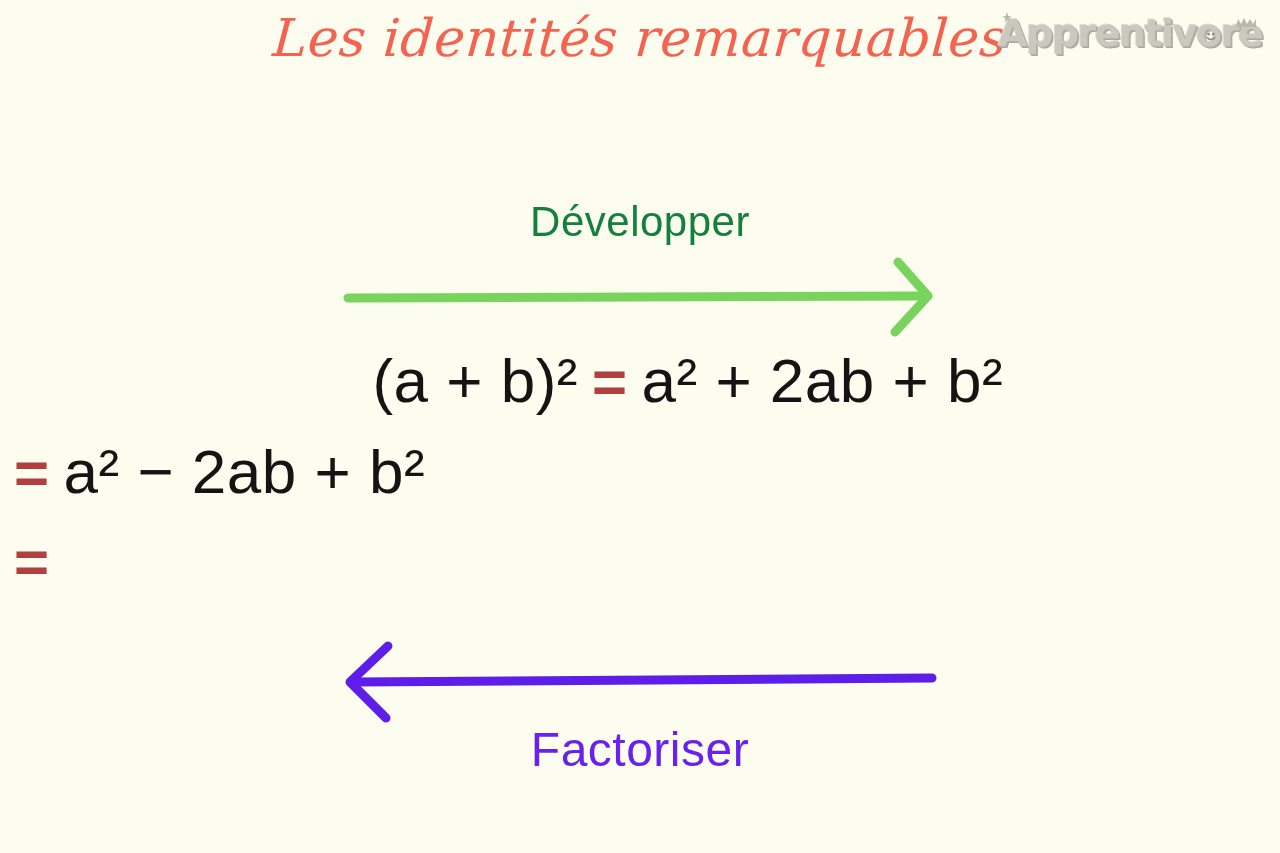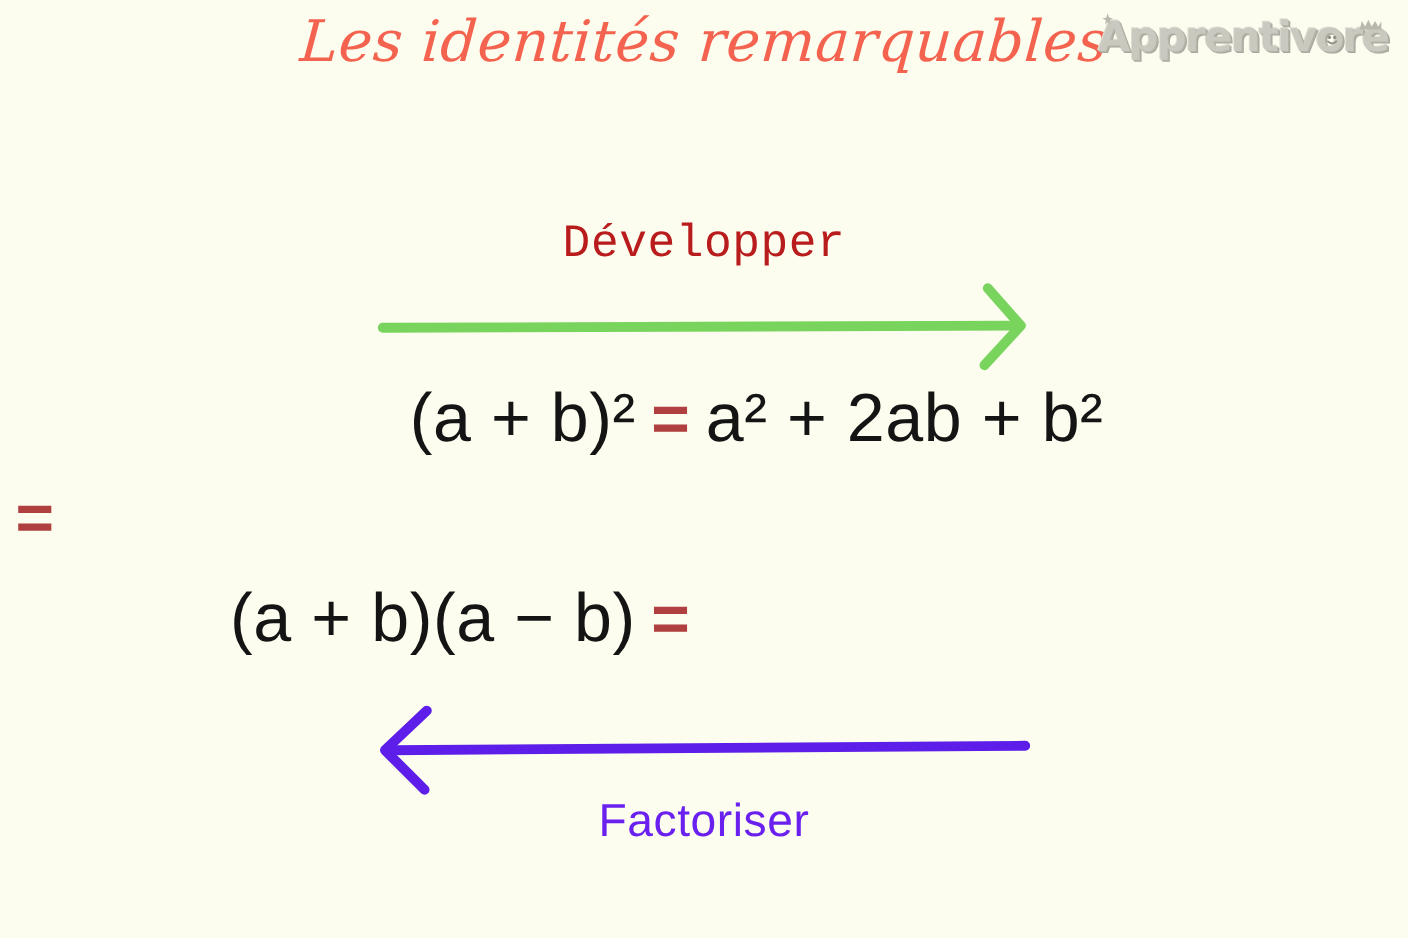--- a/index.html
+++ b/index.html
@@ -100,21 +100,21 @@
     font-weight: 400;
     letter-spacing: 0.5px;
   }
   #factor-label {
     position: absolute;
     left: 0;
     top: 722px;
     width: 1280px;
     text-align: center;
     color: #6a21ef;
-    font-size: 42px;
+    font-size: 48px;
     font-weight: 400;
     letter-spacing: 0.5px;
   }
 
   
   #arrow-develop {
     position: absolute;
     left: 330px;
     top: 250px;
     width: 620px;
@@ -176,43 +176,43 @@
     <svg id="brand-smiley" viewBox="0 0 14 14">
       <circle cx="4.6" cy="5" r="1.5" fill="#8f8f85"></circle>
       <circle cx="9.4" cy="5" r="1.5" fill="#8f8f85"></circle>
       <path d="M3.2 8.6 Q7 12.4 10.8 8.6" stroke="#8f8f85" stroke-width="1.6" fill="none" stroke-linecap="round"></path>
     </svg>
     <svg id="brand-crown" viewBox="0 0 20 10">
       <path d="M0 10 L2 2 L5 7 L8 1 L11 7 L14 2 L17 7 L20 2 L20 10 Z" fill="#b8b8ae"></path>
     </svg>
   </div>
 
-  <div id="develop-label" style="color: #b91c1c; font-family: Liberation Mono, monospace;">Développer</div>
+  <div id="develop-label" style="color: #15803d;">Développer</div>
 
   <svg id="arrow-develop" viewBox="0 0 620 95">
     <g stroke="#78d45c" stroke-width="9" fill="none" stroke-linecap="round" stroke-linejoin="round">
       <path d="M18 48 L594 46"></path>
       <path d="M568 12 L598 46 L565 82"></path>
     </g>
   </svg>
 
   <div id="formulas">
 
     <div class="formula-row">
       <span class="formula-lhs">(a + b)²</span>
       <span class="formula-eq" style="color: rgb(176, 64, 64);">=</span>
       <span class="formula-rhs">a² + 2ab + b²</span>
     </div>
 
     <div class="formula-row">
       <span class="formula-eq" style="color: rgb(176, 64, 64);">=</span>
+      <span class="formula-rhs">a² − 2ab + b²</span>
     </div>
 
     <div class="formula-row">
-      <span class="formula-lhs">(a + b)(a − b)</span>
       <span class="formula-eq" style="color: rgb(176, 64, 64);">=</span>
     </div>
 
   </div>
 
   <svg id="arrow-factor" viewBox="0 0 620 100">
     <g stroke="#5c1ee8" stroke-width="9" fill="none" stroke-linecap="round" stroke-linejoin="round">
       <path d="M24 52 L602 48"></path>
       <path d="M58 16 L20 52 L56 88"></path>
     </g>

